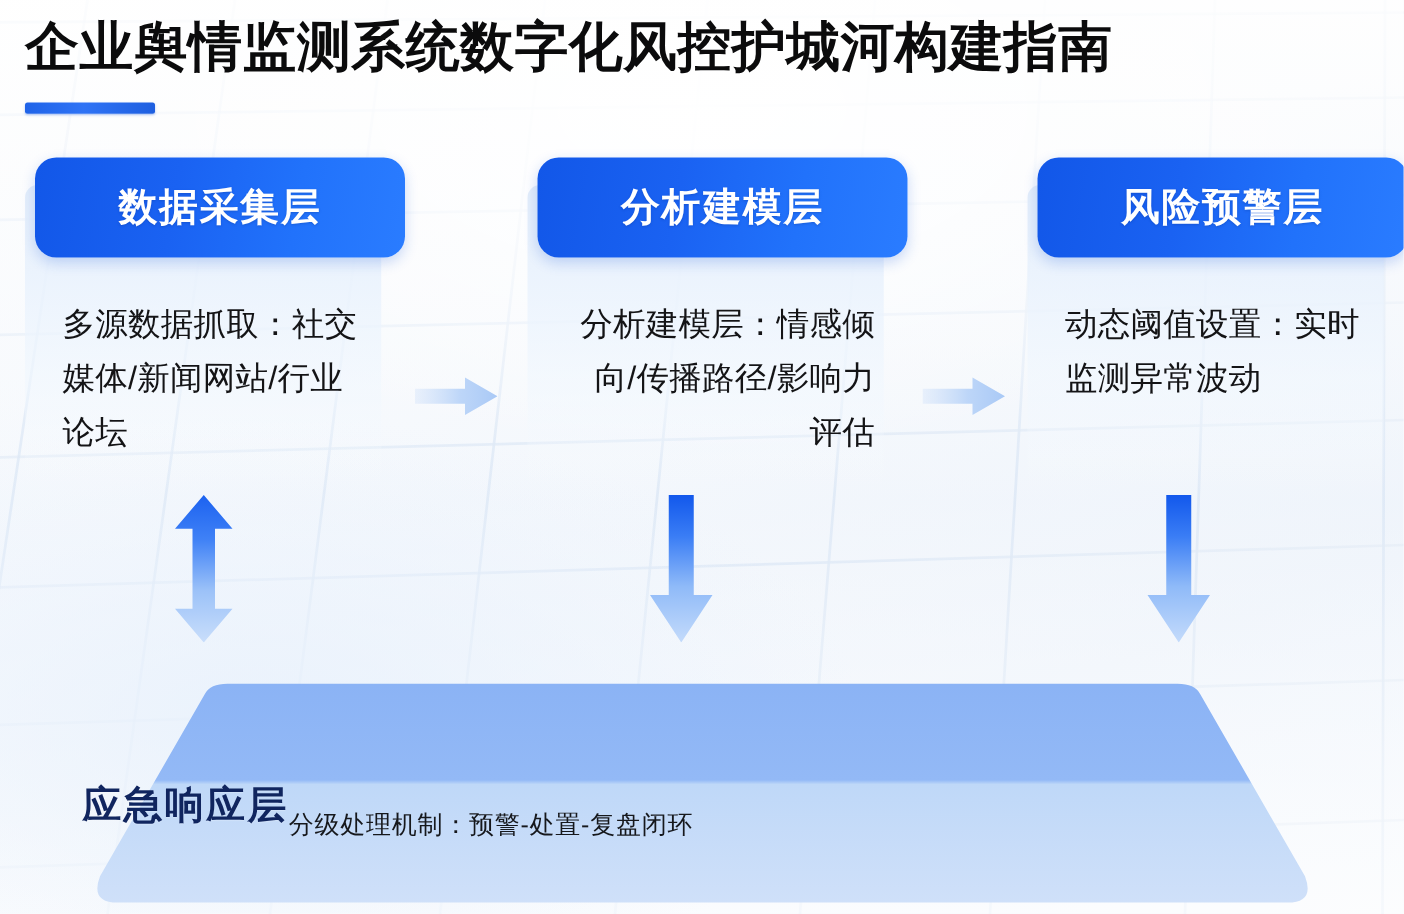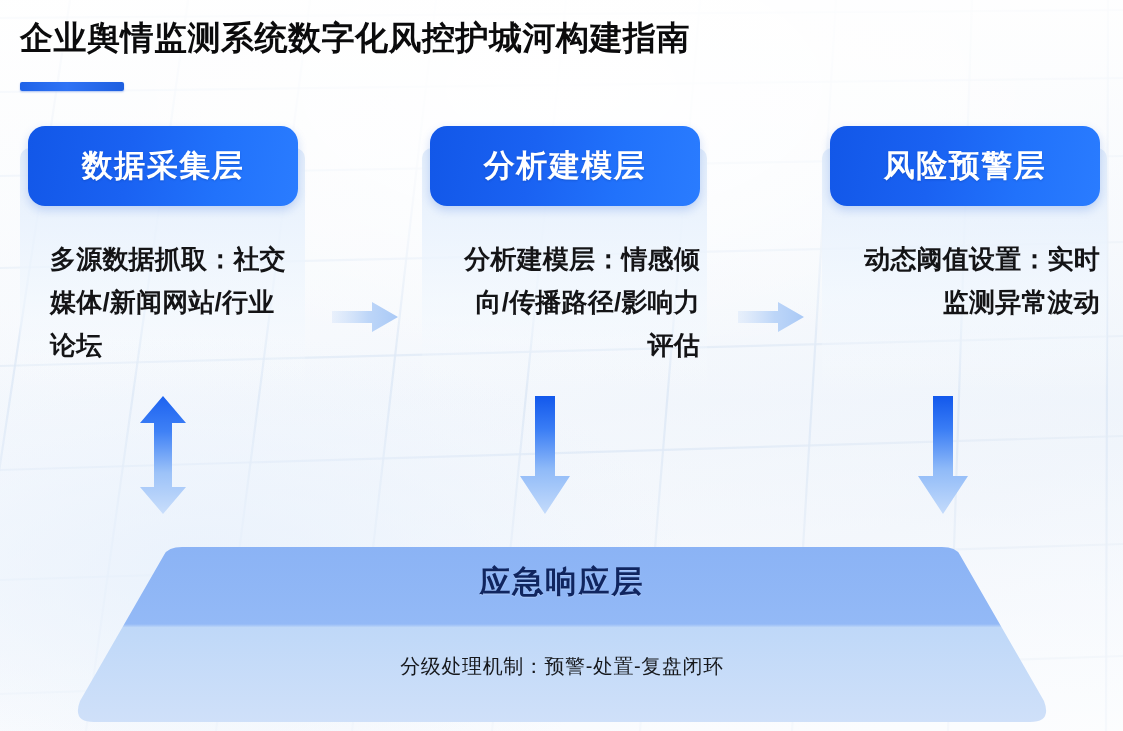--- a/index.html
+++ b/index.html
@@ -39,21 +39,21 @@
   }
 
   
   .title-wrap {
     position: absolute;
     left: 20px;
     top: 8px;
     width: 1090px;
   }
   .page-title {
-    font-size: 33px;
+    font-size: 43px;
     line-height: 60px;
     font-weight: 700;
     color: #0b0b0c;
     letter-spacing: 0.5px;
     white-space: nowrap;
     text-shadow: 0 1px 0 rgba(255,255,255,0.6);
   }
   .title-rule {
     margin-top: 14px;
     margin-left: 0px;
@@ -82,21 +82,21 @@
         rgba(225,236,250,0.92) 0%,
         rgba(233,242,253,0.85) 30%,
         rgba(240,247,254,0.62) 62%,
         rgba(247,251,255,0.18) 88%,
         rgba(255,255,255,0.0) 100%);
   }
   .card-head {
     position: absolute;
     left: 8px;
     top: 0px;
-    width: 270px;
+    width: 296px;
     height: 80px;
     border-radius: 17px;
     background: linear-gradient(100deg, #1257e8 0%, #1a62f2 38%, #2172fb 70%, #2a7cff 100%);
     box-shadow: 0 4px 10px rgba(26,90,220,0.22);
     display: flex;
     align-items: center;
     justify-content: center;
   }
   .card-head-label {
     color: #ffffff;
@@ -105,28 +105,28 @@
     letter-spacing: 1.5px;
     text-shadow: 0 1px 2px rgba(10,50,140,0.30);
   }
   .card-text {
     position: absolute;
     left: 30px;
     top: 112px;
     width: 248px;
     font-size: 26px;
     line-height: 43px;
-    font-weight: 700;
+    font-weight: 400;
     color: #141416;
     letter-spacing: 0.2px;
   }
 
   #card-1 { left: 20px; }
   #card-2 { left: 422px; text-align: right; }
-  #card-3 { left: 822px; text-align: right; }
+  #card-3 { left: 822px; }
 
   
   .h-arrow {
     position: absolute;
     top: 300px;
     width: 66px;
     height: 34px;
   }
   #h-arrow-1 { left: 332px; }
   #h-arrow-2 { left: 738px; }
@@ -149,21 +149,21 @@
     left: 66px;
     top: 543px;
     width: 992px;
     height: 183px;
   }
   .trap-svg { position: absolute; inset: 0; }
   .trap-content {
     position: absolute;
     inset: 0;
     display: flex;
-    flex-direction: column;
+    flex-direction: row;
     align-items: center;
   }
   .trap-title {
     margin-top: 18px;
     font-size: 31px;
     font-weight: 700;
     color: #10255f;
     letter-spacing: 2px;
     text-shadow: 0 1px 1px rgba(255,255,255,0.25);
   }

